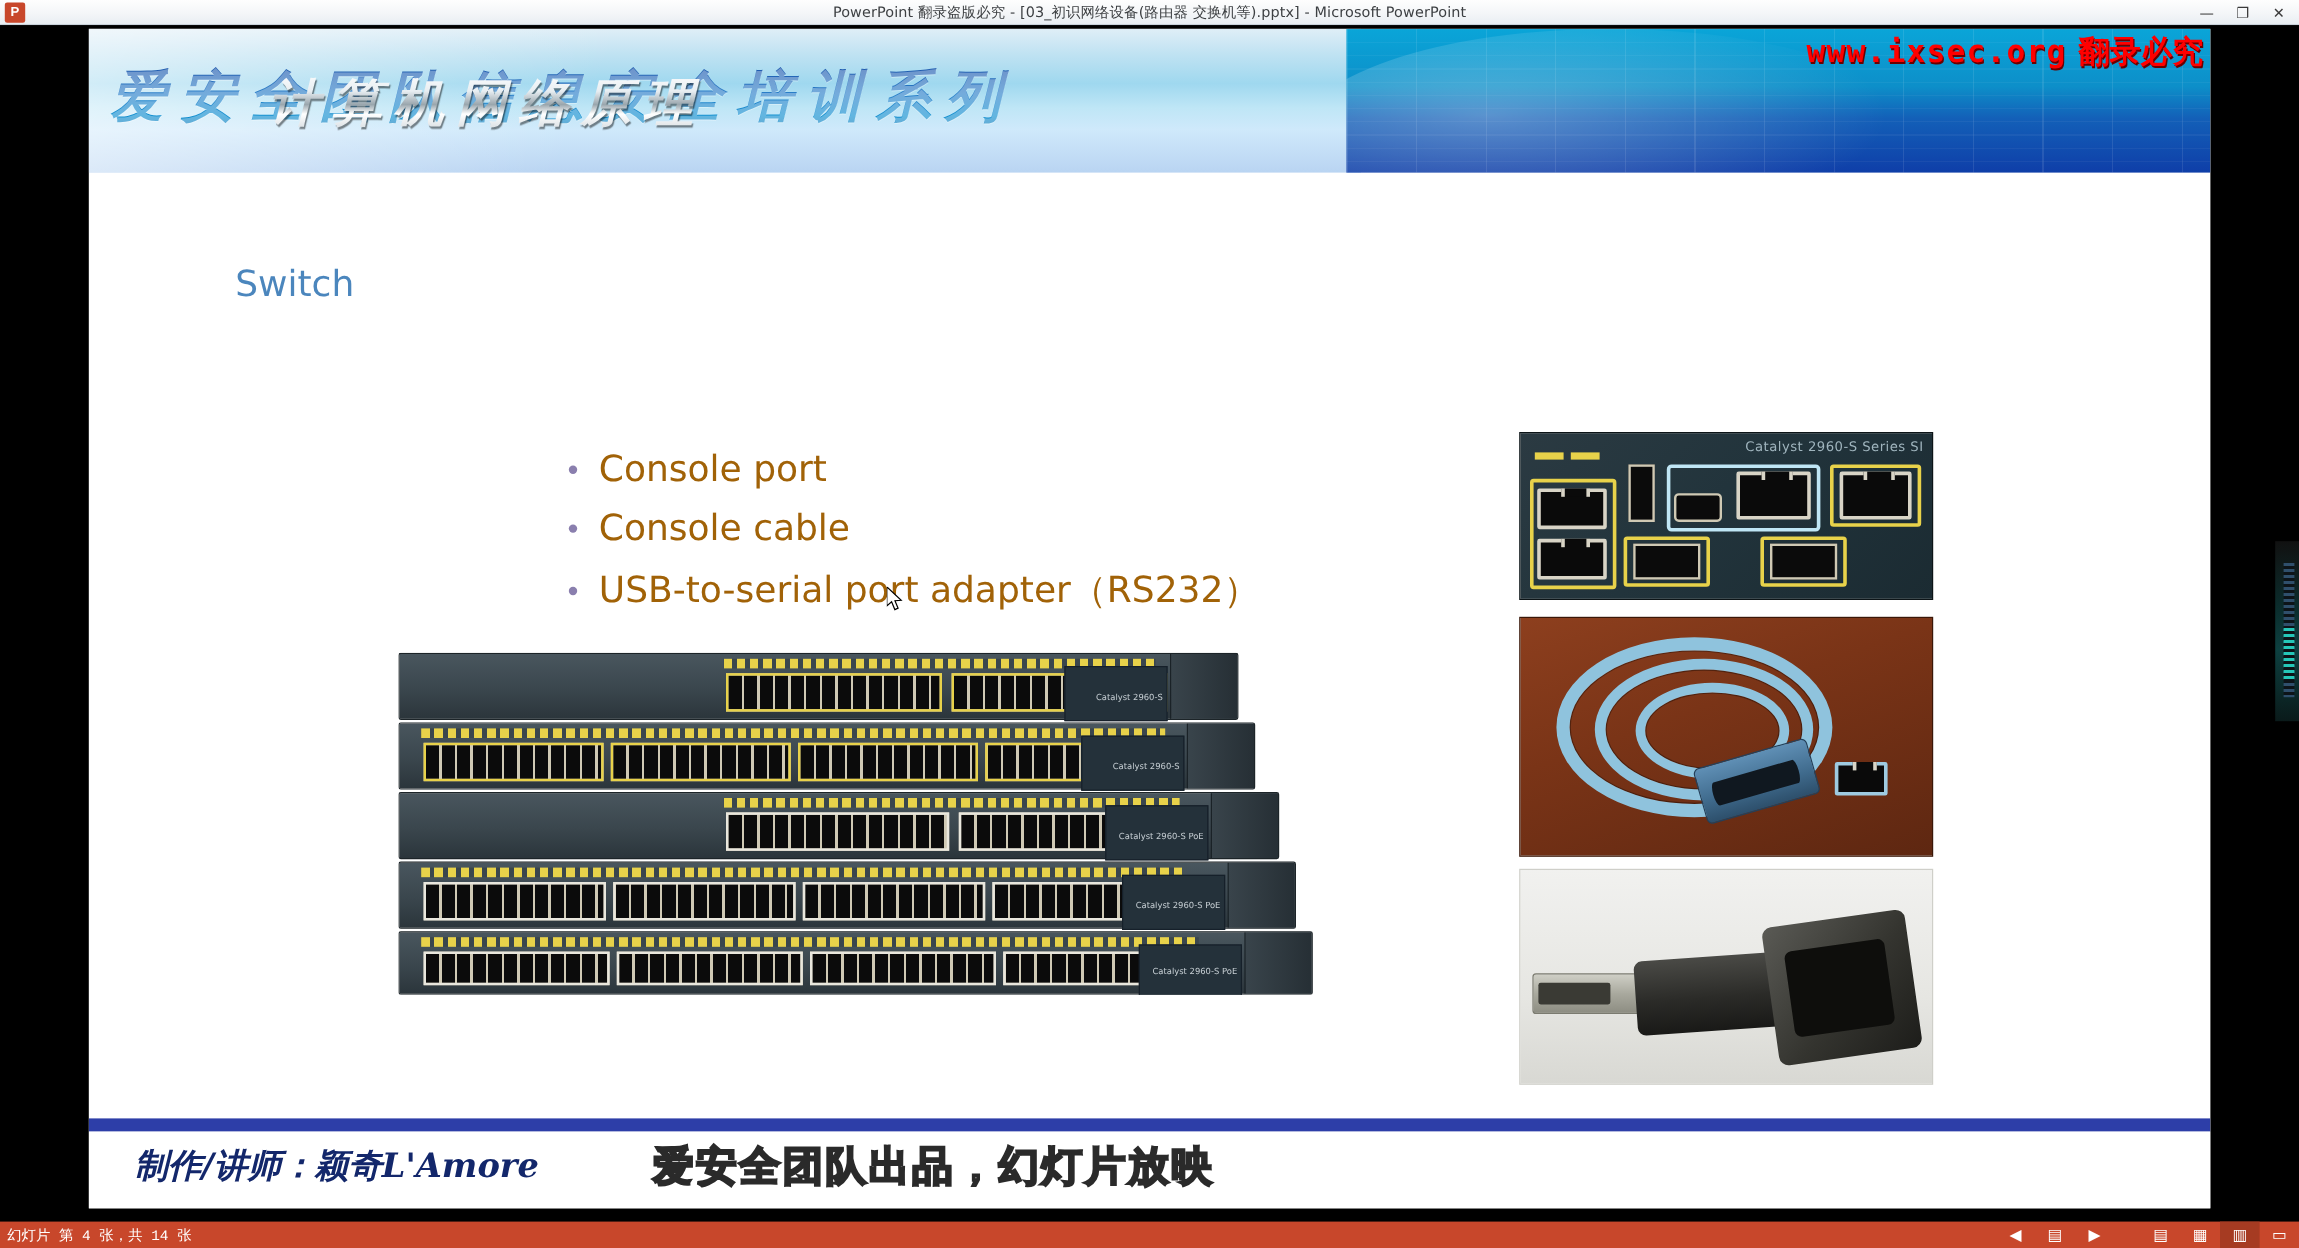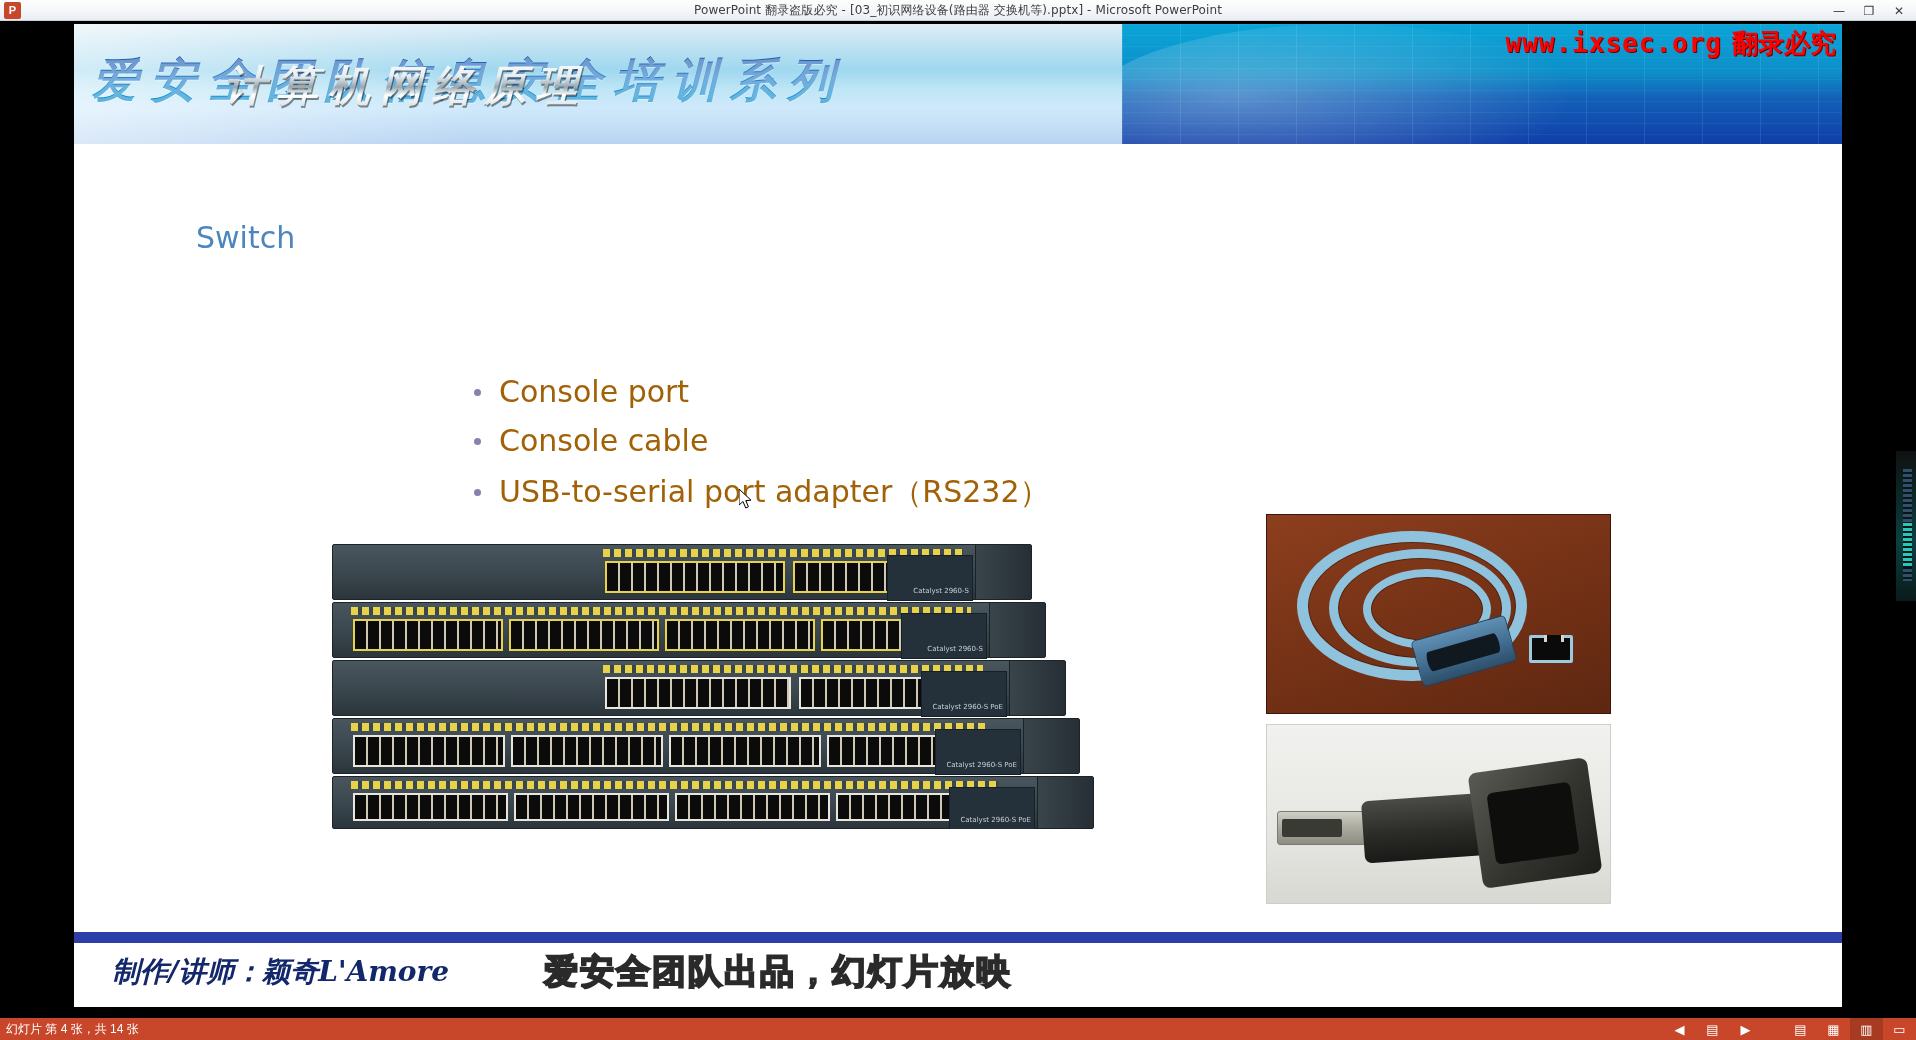--- a/index.html
+++ b/index.html
@@ -211,21 +211,21 @@
   .sw .rightblk {
     position:absolute; right:58px; top:10px; width:86px; height:46px;
     background:#24313a; border:1px solid #16202a;
   }
   .sw .side {
     position:absolute; right:0; top:0; width:56px; height:100%;
     background:linear-gradient(to left,#262f35 0%,#39444b 100%);
     border-left:1px solid #1a2227;
   }
   .sw .label {
-    position:absolute; right:62px; bottom:4px; font-size:7px; color:#c7cfd4;
+    position:absolute; right:62px; bottom:14px; font-size:7px; color:#c7cfd4;
     font-family:"DejaVu Sans",sans-serif; white-space:nowrap;
   }
 
   
   #cursor { position:absolute; left:665px; top:465px; width:14px; height:21px; z-index:40; }
 
   
   #footer-rule {
     position:absolute; left:0; bottom:64px; width:1768px; height:11px; background:#2d3ea8;
   }
@@ -266,21 +266,21 @@
     background:repeating-linear-gradient(to bottom,#25c7b8 0 3px,#0d1418 3px 5px);
   }
 
   
   #statusbar {
     position:absolute; left:0; bottom:0; width:1916px; height:22px;
     background:#c8472b; display:flex; align-items:center;
   }
   #status-text {
     margin-left:6px; font-size:12px; color:#fff;
-    font-family:Liberation Sans, sans-serif;
+    font-family:Liberation Mono, monospace;
   }
   #status-tools { position:absolute; right:0; top:0; height:22px; display:flex; }
   .sbtn {
     width:33px; height:22px; display:flex; align-items:center; justify-content:center;
     color:#fff; font-size:13px; font-family:"DejaVu Sans",sans-serif;
   }
   .sbtn.active { background:#a63b22; }
   .sbtn.gap { margin-left:22px; }
 </style>
 </head>
@@ -325,20 +325,38 @@
         <div class="bullet">
           <span class="dot"></span>
           <span class="btxt">Console cable</span>
         </div>
         <div class="bullet">
           <span class="dot"></span>
           <span class="btxt">USB-to-serial port adapter（RS232）</span>
         </div>
       </div>
 
+      <div class="pic" id="pic-console">
+        <div class="ctext">Catalyst 2960-S Series SI</div>
+        <div class="ybox" style="left:8px; top:38px; width:72px; height:92px;"></div>
+        <div class="rj45" style="left:14px; top:46px; width:58px; height:34px;"></div>
+        <div class="rj45" style="left:14px; top:88px; width:58px; height:34px;"></div>
+        <div class="lamp" style="left:12px; top:16px; width:24px;"></div>
+        <div class="lamp" style="left:42px; top:16px; width:24px;"></div>
+        <div class="sfp" style="left:90px; top:26px; width:22px; height:48px;"></div>
+        <div class="bluebox" style="left:122px; top:26px; width:128px; height:56px;"></div>
+        <div class="rj45" style="left:180px; top:32px; width:62px; height:40px;"></div>
+        <div class="sfp" style="left:128px; top:50px; width:40px; height:24px; border-radius:4px;"></div>
+        <div class="ybox" style="left:258px; top:26px; width:76px; height:52px;"></div>
+        <div class="rj45" style="left:266px; top:32px; width:60px; height:40px;"></div>
+        <div class="ybox" style="left:86px; top:86px; width:72px; height:42px;"></div>
+        <div class="sfp" style="left:94px; top:92px; width:56px; height:30px;"></div>
+        <div class="ybox" style="left:200px; top:86px; width:72px; height:42px;"></div>
+        <div class="sfp" style="left:208px; top:92px; width:56px; height:30px;"></div>
+      </div>
 
       <div class="pic" id="pic-cable">
         <div class="coil" style="left:30px; top:16px; width:230px; height:150px;"></div>
         <div class="coil" style="left:62px; top:34px; width:182px; height:118px; border-width:9px;"></div>
         <div class="coil" style="left:96px; top:54px; width:128px; height:80px; border-width:8px;"></div>
         <div id="db9"></div>
         <div class="rj45" style="left:262px; top:120px; width:44px; height:28px; border-color:#9ecae0;"></div>
       </div>
 
       <div class="pic" id="pic-usb">

